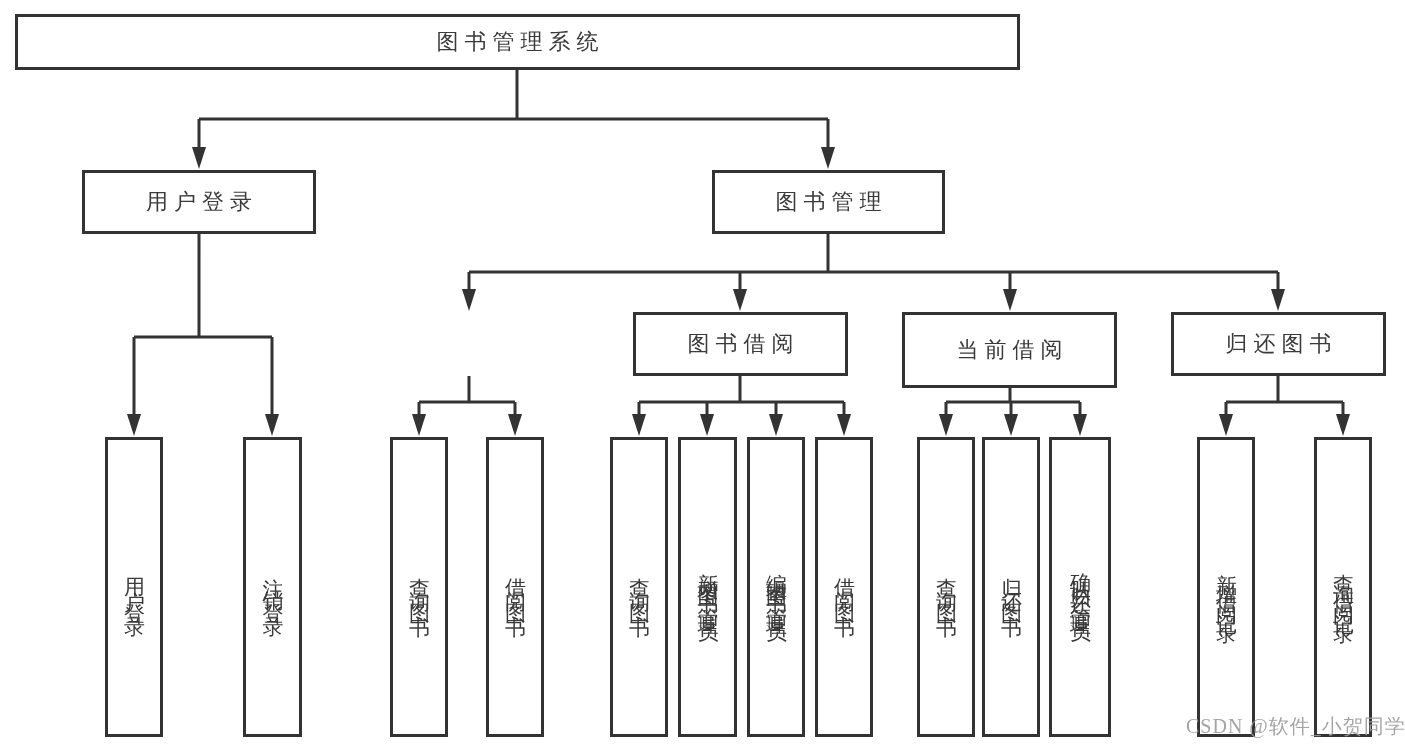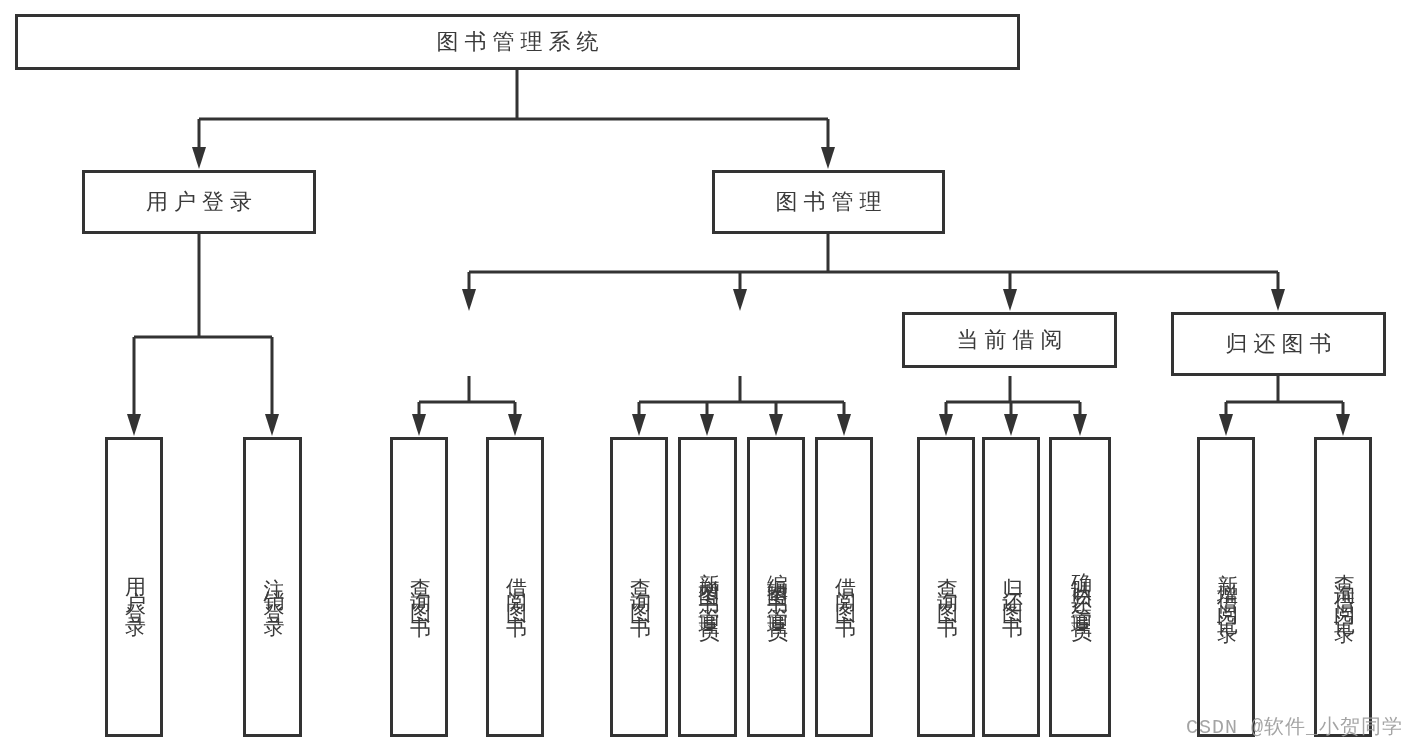--- a/index.html
+++ b/index.html
@@ -2,21 +2,21 @@
 <html><head>
 <meta charset="utf-8">
 <style>
   html, body { margin: 0; padding: 0; background: #ffffff; }
   .canvas {
     position: relative;
     width: 1405px;
     height: 747px;
     background: #ffffff;
     overflow: hidden;
-    font-family: Liberation Mono, monospace;
+    font-family: Liberation Serif, serif;
     color: #3a3a3a;
     border-radius: 15px;
   }
   .connectors {
     position: absolute;
     left: 0; top: 0;
     width: 1405px; height: 747px;
     z-index: 1;
   }
   .box {
@@ -111,21 +111,24 @@
     <span class="hlabel">图书管理系统</span>
   </div>
 
   <div class="box" style="left:82px; top:170px; width:234px; height:64px;">
     <span class="hlabel">用户登录</span>
   </div>
   <div class="box" style="left:712px; top:170px; width:233px; height:64px;">
     <span class="hlabel">图书管理</span>
   </div>
 
-  <div class="box" style="left:902px; top:312px; width:215px; height:56px;">
+  <div class="box" style="left:633px; top:312px; width:215px; height:64px;">
+    <span class="hlabel">图书借阅</span>
+  </div>
+  <div class="box" style="left:902px; top:312px; width:215px; height:76px;">
     <span class="hlabel">当前借阅</span>
   </div>
   <div class="box" style="left:1171px; top:312px; width:215px; height:64px;">
     <span class="hlabel">归还图书</span>
   </div>
 
   <div class="box vbox ls13" style="left:105px; top:437px; width:58px; height:300px;">
     <span>用户登录</span>
   </div>
   <div class="box vbox ls13" style="left:243px; top:437px; width:59px; height:300px;">

